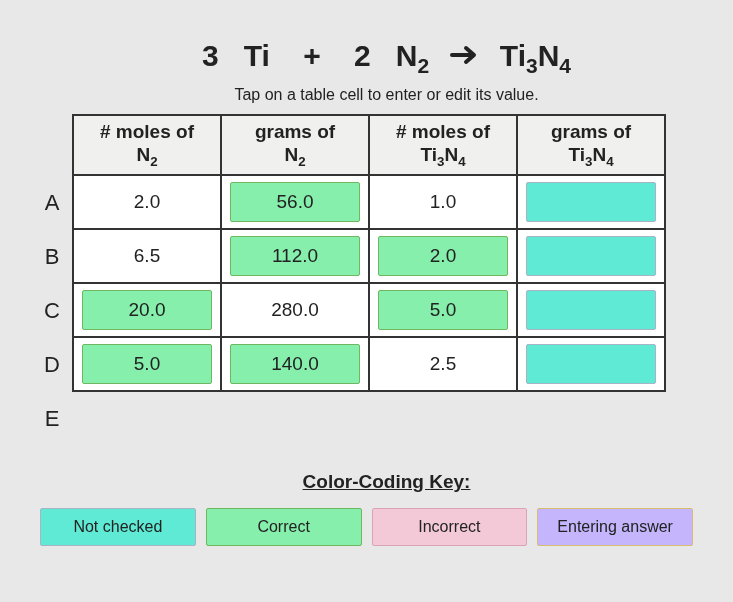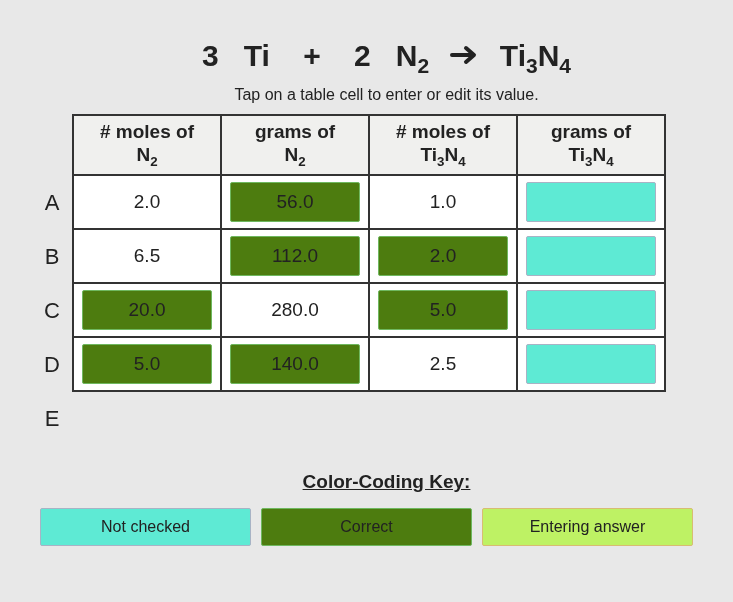--- a/index.html
+++ b/index.html
@@ -77,24 +77,24 @@
       margin: 2px auto;
       height: 40px;
       width: 130px;
       display: flex;
       align-items: center;
       justify-content: center;
       font-size: 19px;
       border-radius: 2px;
     }
     .state-plain { background: transparent; }
-    .state-correct { background: #4d7c0f; border: 1px solid #6fb85f; }
+    .state-correct { background: #86efac; border: 1px solid #6fb85f; }
     .state-notchecked { background: #5eead4; border: 1px solid #a8b3c5; }
     .state-incorrect { background: #f3c9d8; border: 1px solid #daa3b9; }
-    .state-entering { background: #bef264; border: 1px solid #d8bc72; }
+    .state-entering { background: #c4b5fd; border: 1px solid #d8bc72; }
 
     sub { font-size: 0.7em; }
 
     .key-title {
       text-align: center;
       font-size: 19px;
       font-weight: bold;
       margin-top: 25px;
       margin-bottom: 15px;
       margin-left: 40px;
@@ -227,14 +227,15 @@
           </td>
         </tr>
       </tbody>
   </table>
 </div>
 
 <div class="key-title">Color-Coding Key:</div>
 <div class="key-row">
   <div class="key-swatch state-notchecked">Not checked</div>
   <div class="key-swatch state-correct">Correct</div>
+  <div class="key-swatch state-incorrect">Incorrect</div>
   <div class="key-swatch state-entering">Entering answer</div>
 </div>
 
 </body></html>

